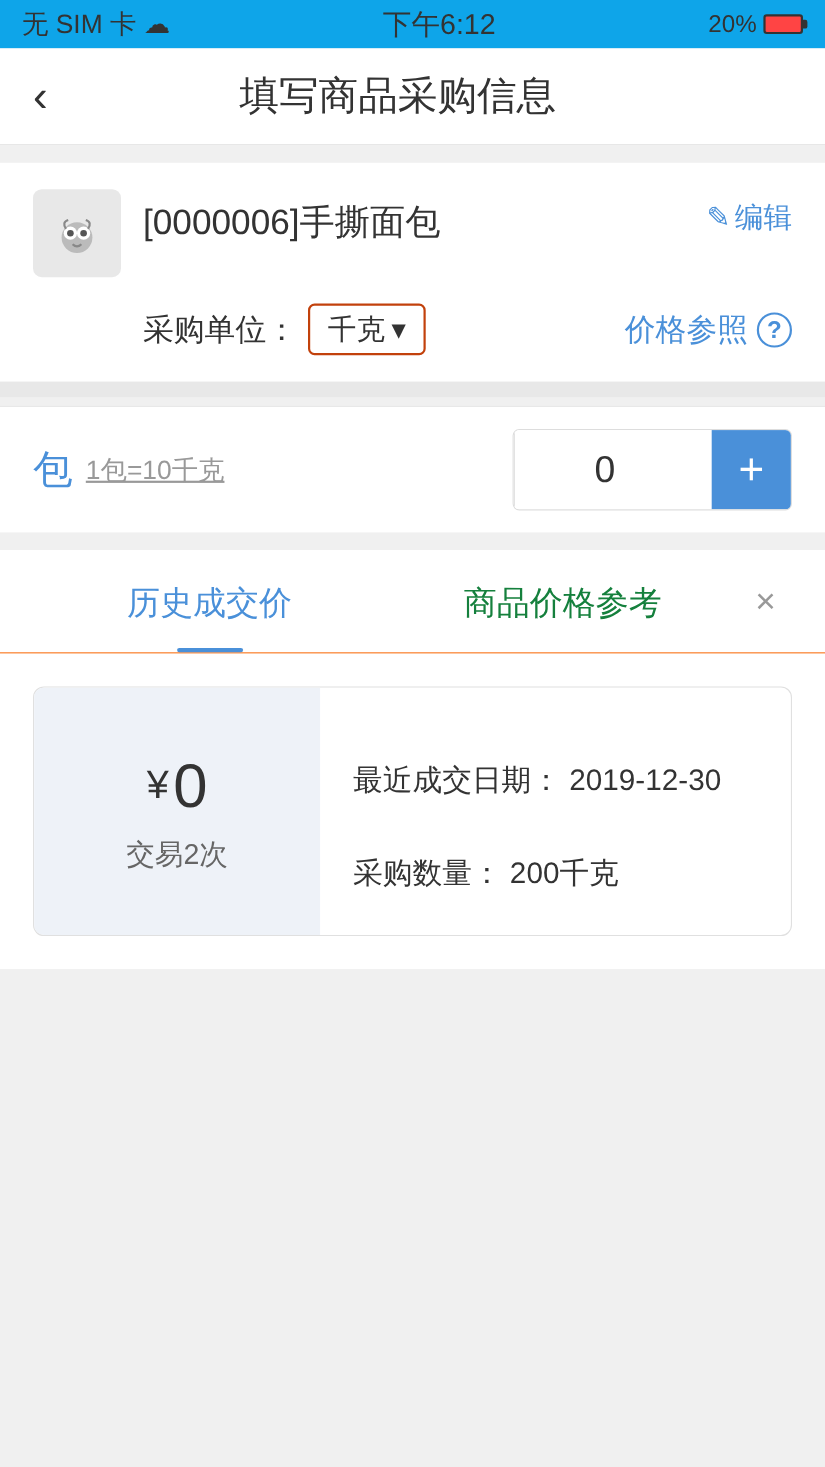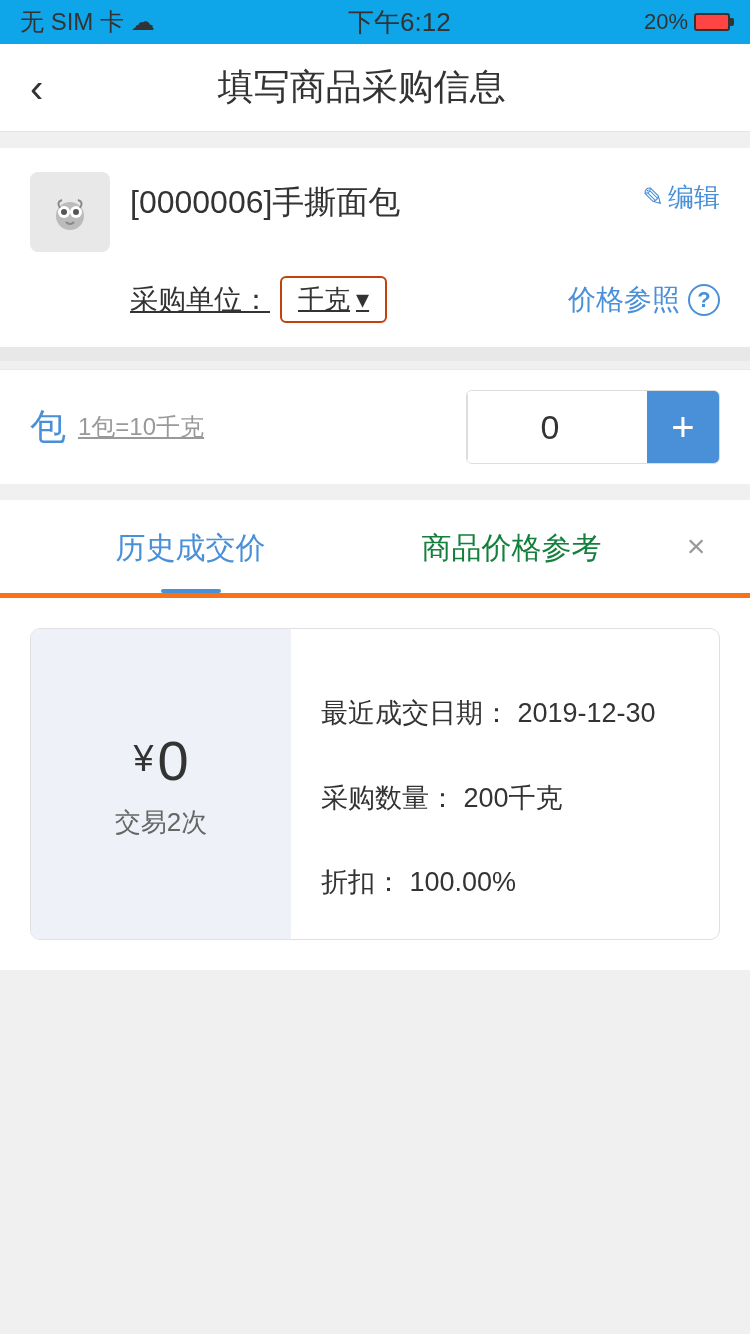--- a/index.html
+++ b/index.html
@@ -128,21 +128,20 @@
       justify-content: space-between;
       margin-top: 24px;
       padding-left: 100px;
     }
     .purchase-unit {
       display: flex;
       align-items: center;
       gap: 10px;
       font-size: 28px;
       color: #333;
-      text-decoration: underline;
     }
     .unit-select {
       border: 2px solid #c2410c;
       border-radius: 6px;
       padding: 4px 16px;
       font-size: 26px;
       color: #333;
       background: #fff;
       display: flex;
       align-items: center;
@@ -231,21 +230,21 @@
     }
 
     
     .tabs-section {
       background: #fff;
       margin-top: 16px;
     }
     .tabs-header {
       display: flex;
       align-items: center;
-      border-bottom: 5px solid #f97316;
+      border-bottom: 1px solid #f97316;
       padding: 0 30px;
       position: relative;
     }
     .tab-item {
       flex: 1;
       text-align: center;
       padding: 28px 0 24px;
       font-size: 30px;
       color: #15803d;
       cursor: pointer;
@@ -426,20 +425,16 @@
       </div>
       <div class="price-card-right">
         <div class="price-detail-row">
           <span>最近成交日期：</span>
           <span>2019-12-30</span>
         </div>
         <div class="price-detail-row">
           <span>采购数量：</span>
           <span>200千克</span>
         </div>
-        <div class="price-detail-row">
-          <span>折扣：</span>
-          <span>100.00%</span>
-        </div>
       </div>
     </div>
   </div>
 </div>
 
 </body></html>

